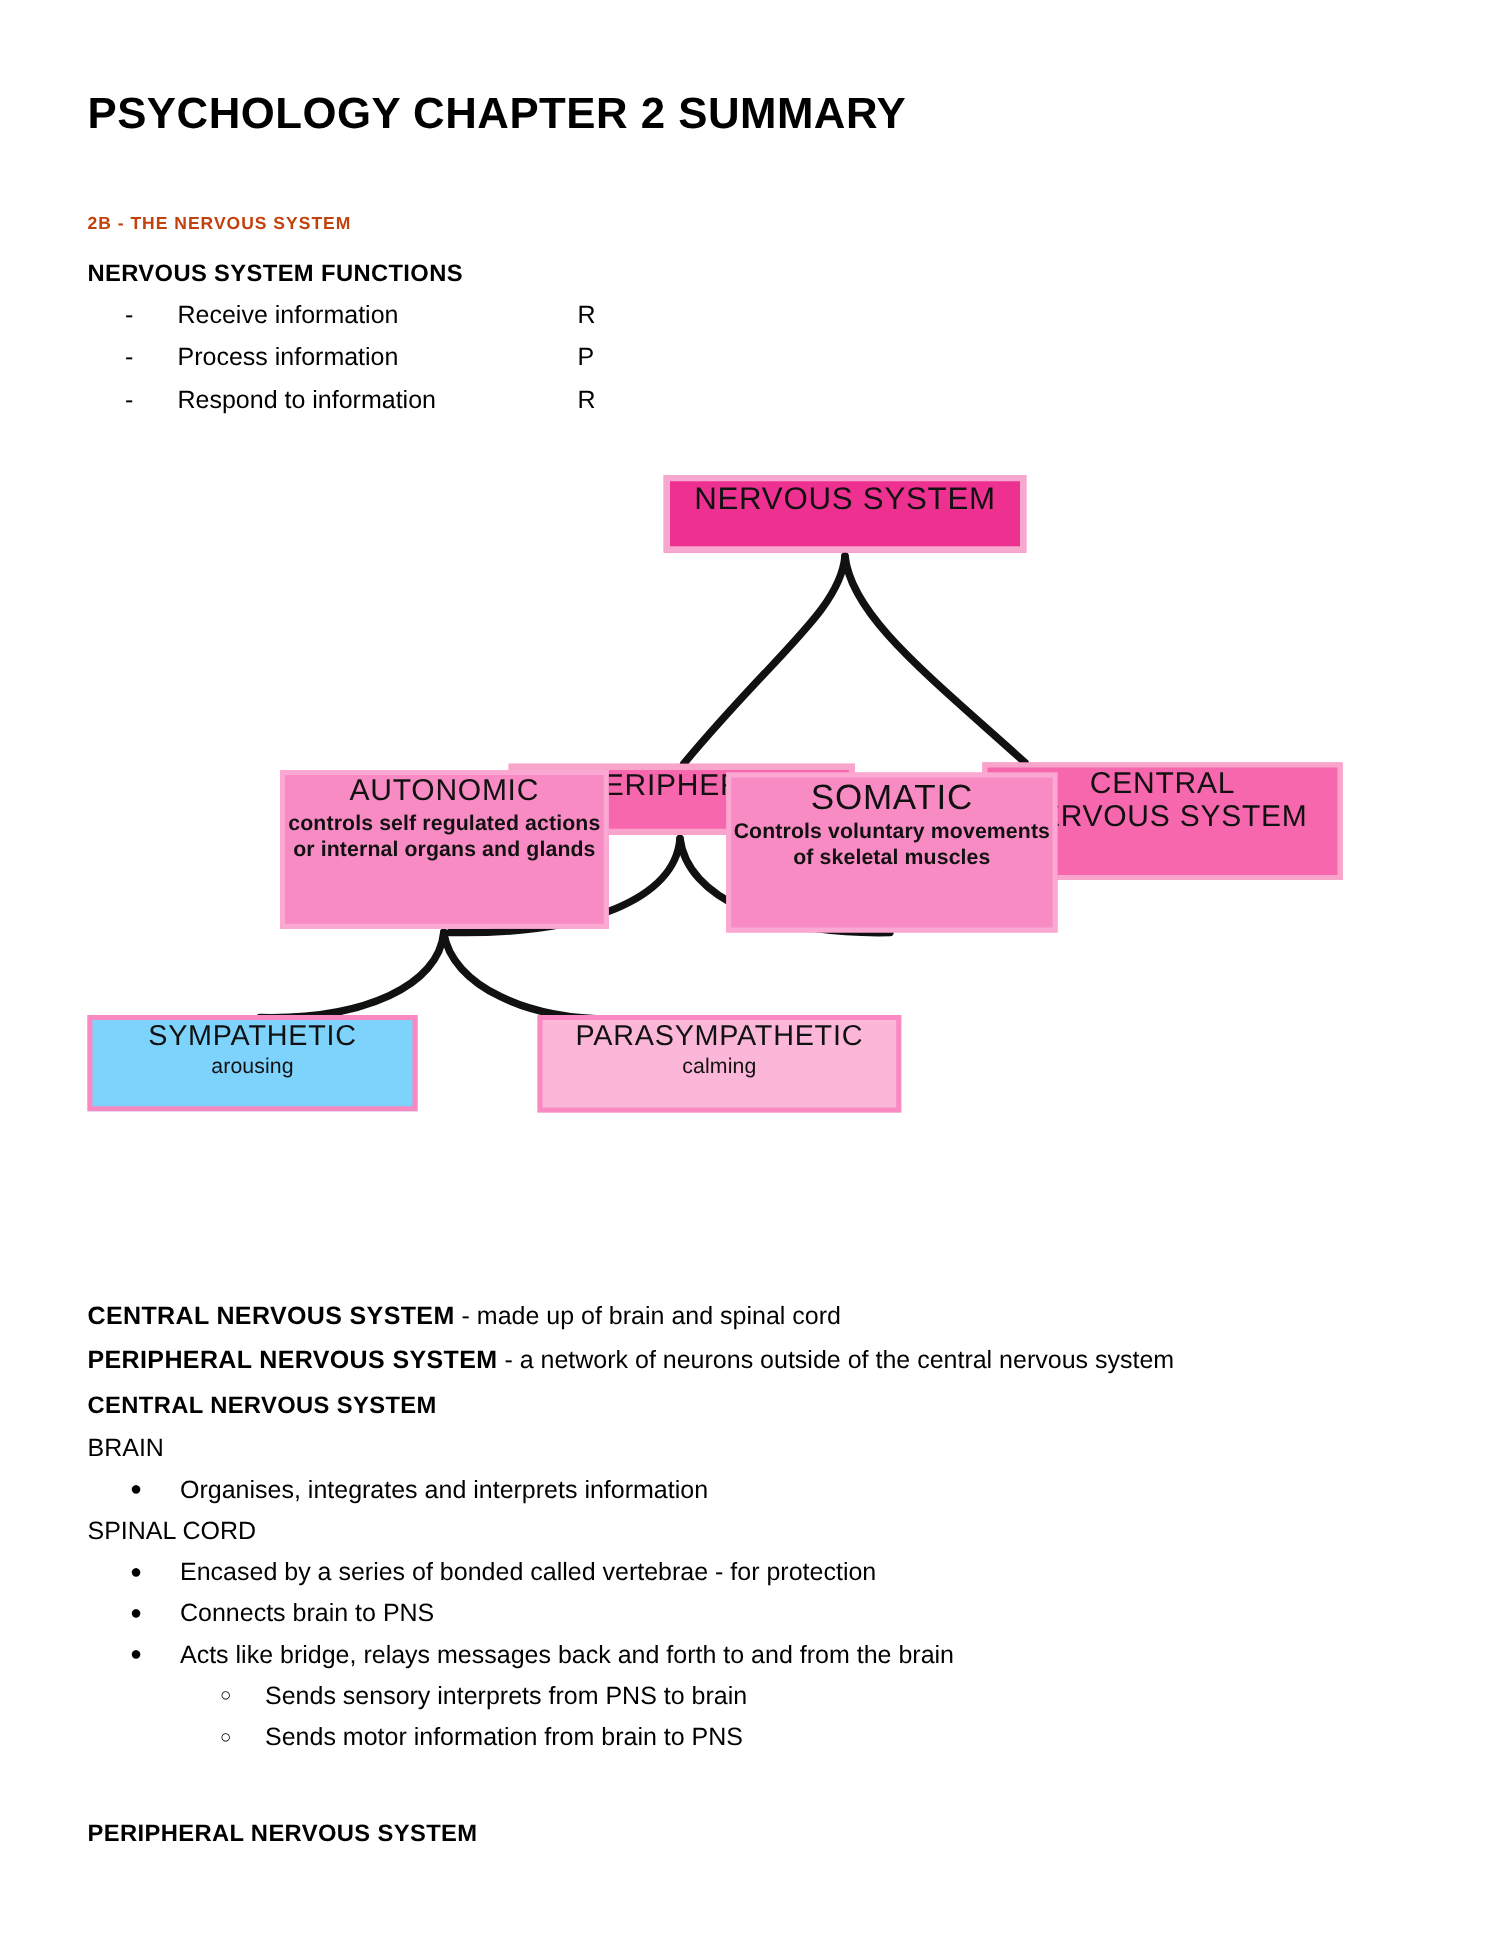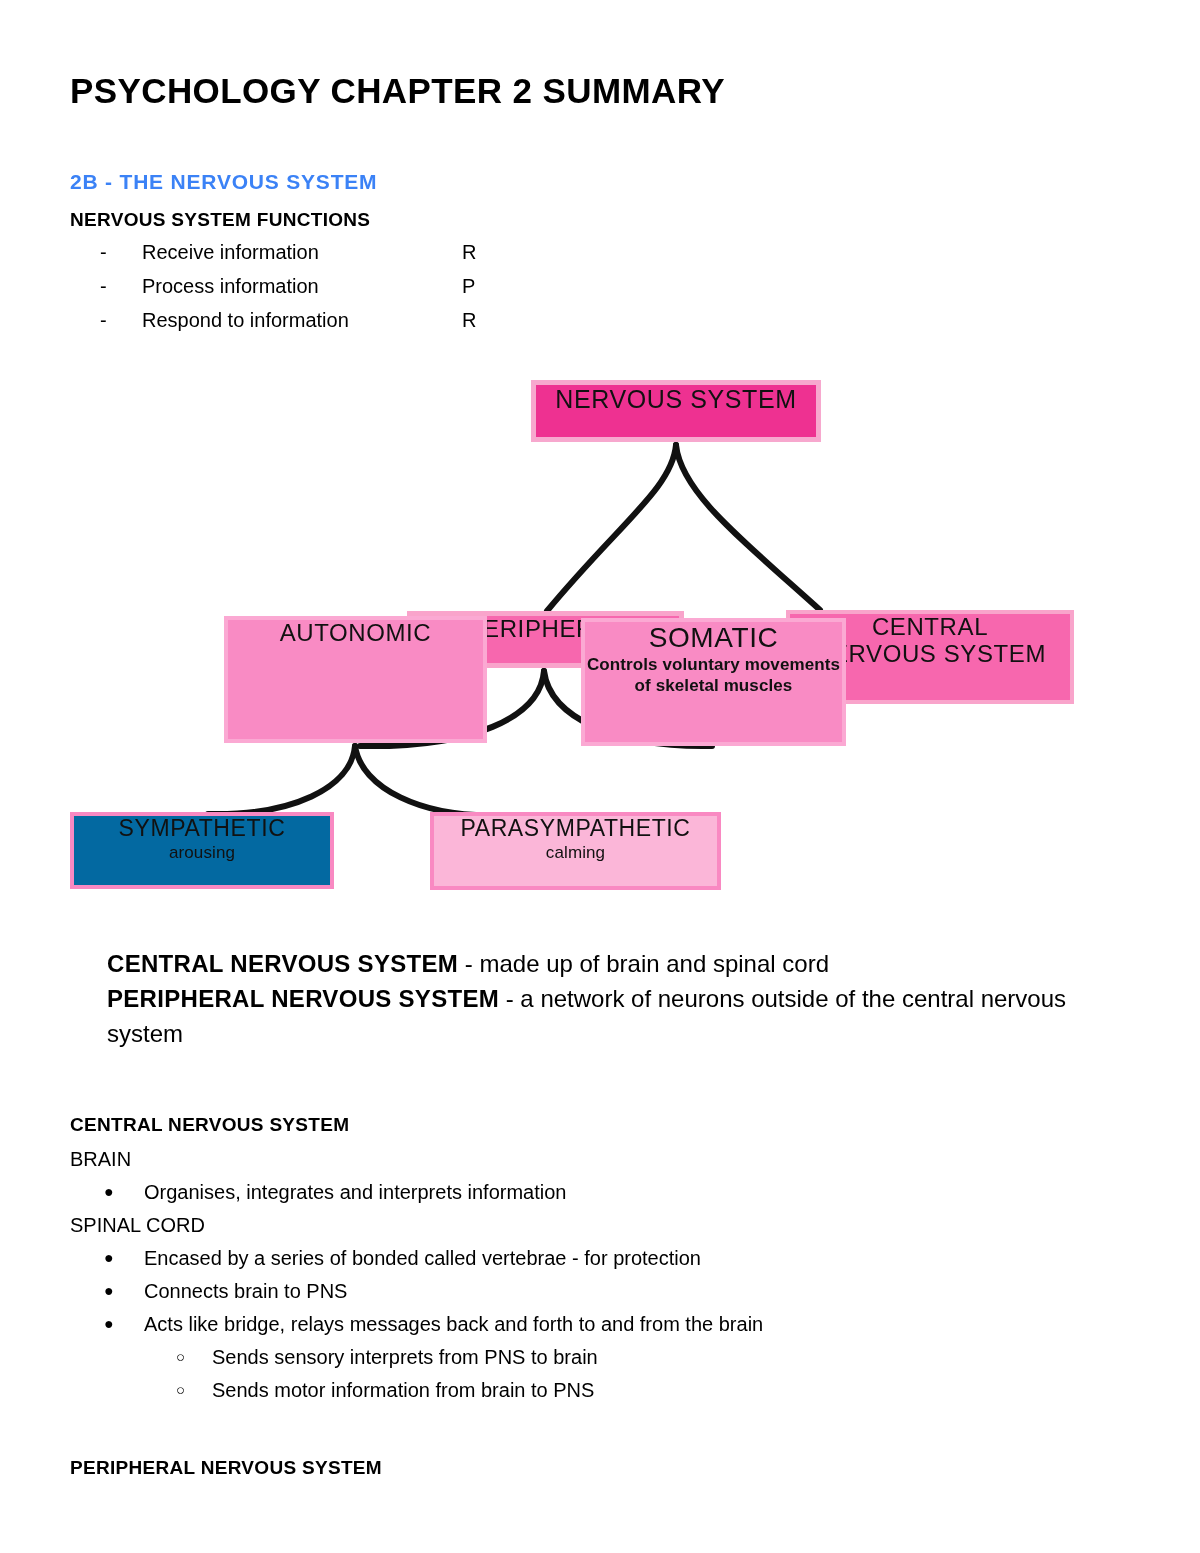--- a/index.html
+++ b/index.html
@@ -29,24 +29,24 @@
     font-size: 35px;
     font-weight: bold;
     letter-spacing: 0.4px;
     line-height: 1.1;
     white-space: nowrap;
   }
   .section-heading {
     position: absolute;
     left: 70px;
     top: 170px;
-    font-size: 21px;
+    font-size: 14px;
     font-weight: bold;
     letter-spacing: 0.8px;
-    color: #3b82f6;
+    color: #c2410c;
     white-space: nowrap;
   }
   .sub-heading {
     position: absolute;
     left: 70px;
     font-size: 19px;
     font-weight: bold;
     letter-spacing: 0.3px;
     white-space: nowrap;
   }
@@ -150,43 +150,42 @@
   #node-somatic {
     left: 521px; top: 250px; width: 265px; height: 128px;
     background: #F98BC4;
     border: 4px solid #FBA9D3;
   }
   #node-somatic .node-title { font-size: 28px; margin-bottom: 2px; }
   #node-somatic .node-desc  { font-size: 17px; }
 
   #node-sympathetic {
     left: 10px; top: 444px; width: 264px; height: 77px;
-    background: #0369a1;
+    background: #7dd3fc;
     border: 4px solid #F989C2;
   }
   #node-sympathetic .node-title { font-size: 23px; margin-bottom: 1px; }
   #node-sympathetic .node-desc  { font-weight: normal; font-size: 17px; }
 
   #node-parasympathetic {
     left: 370px; top: 444px; width: 291px; height: 78px;
     background: #FBB6D8;
     border: 4px solid #F989C2;
   }
   #node-parasympathetic .node-title { font-size: 23px; margin-bottom: 1px; }
   #node-parasympathetic .node-desc  { font-weight: normal; font-size: 17px; }
 
   
   .defs {
     position: absolute;
     left: 70px;
-    top: 946px;
+    top: 1036px;
     width: 1000px;
-    font-size: 24px;
+    font-size: 20px;
     line-height: 35px;
-    margin-left: 37px;
   }
   .defs .term { font-weight: bold; letter-spacing: 0.3px; }
 
   
   .plain-line {
     position: absolute;
     left: 70px;
     font-size: 20px;
     white-space: nowrap;
   }
@@ -282,20 +281,21 @@
       <div class="node-title">PERIPHERAL</div>
     </div>
 
     <div class="node" id="node-central">
       <div class="node-title">CENTRAL</div>
       <div class="node-title">NERVOUS SYSTEM</div>
     </div>
 
     <div class="node" id="node-autonomic">
       <div class="node-title">AUTONOMIC</div>
+      <div class="node-desc">controls self regulated actions or internal organs and glands</div>
     </div>
 
     <div class="node" id="node-somatic">
       <div class="node-title">SOMATIC</div>
       <div class="node-desc">Controls voluntary movements of skeletal muscles</div>
     </div>
 
     <div class="node" id="node-sympathetic">
       <div class="node-title">SYMPATHETIC</div>
       <div class="node-desc">arousing</div>

